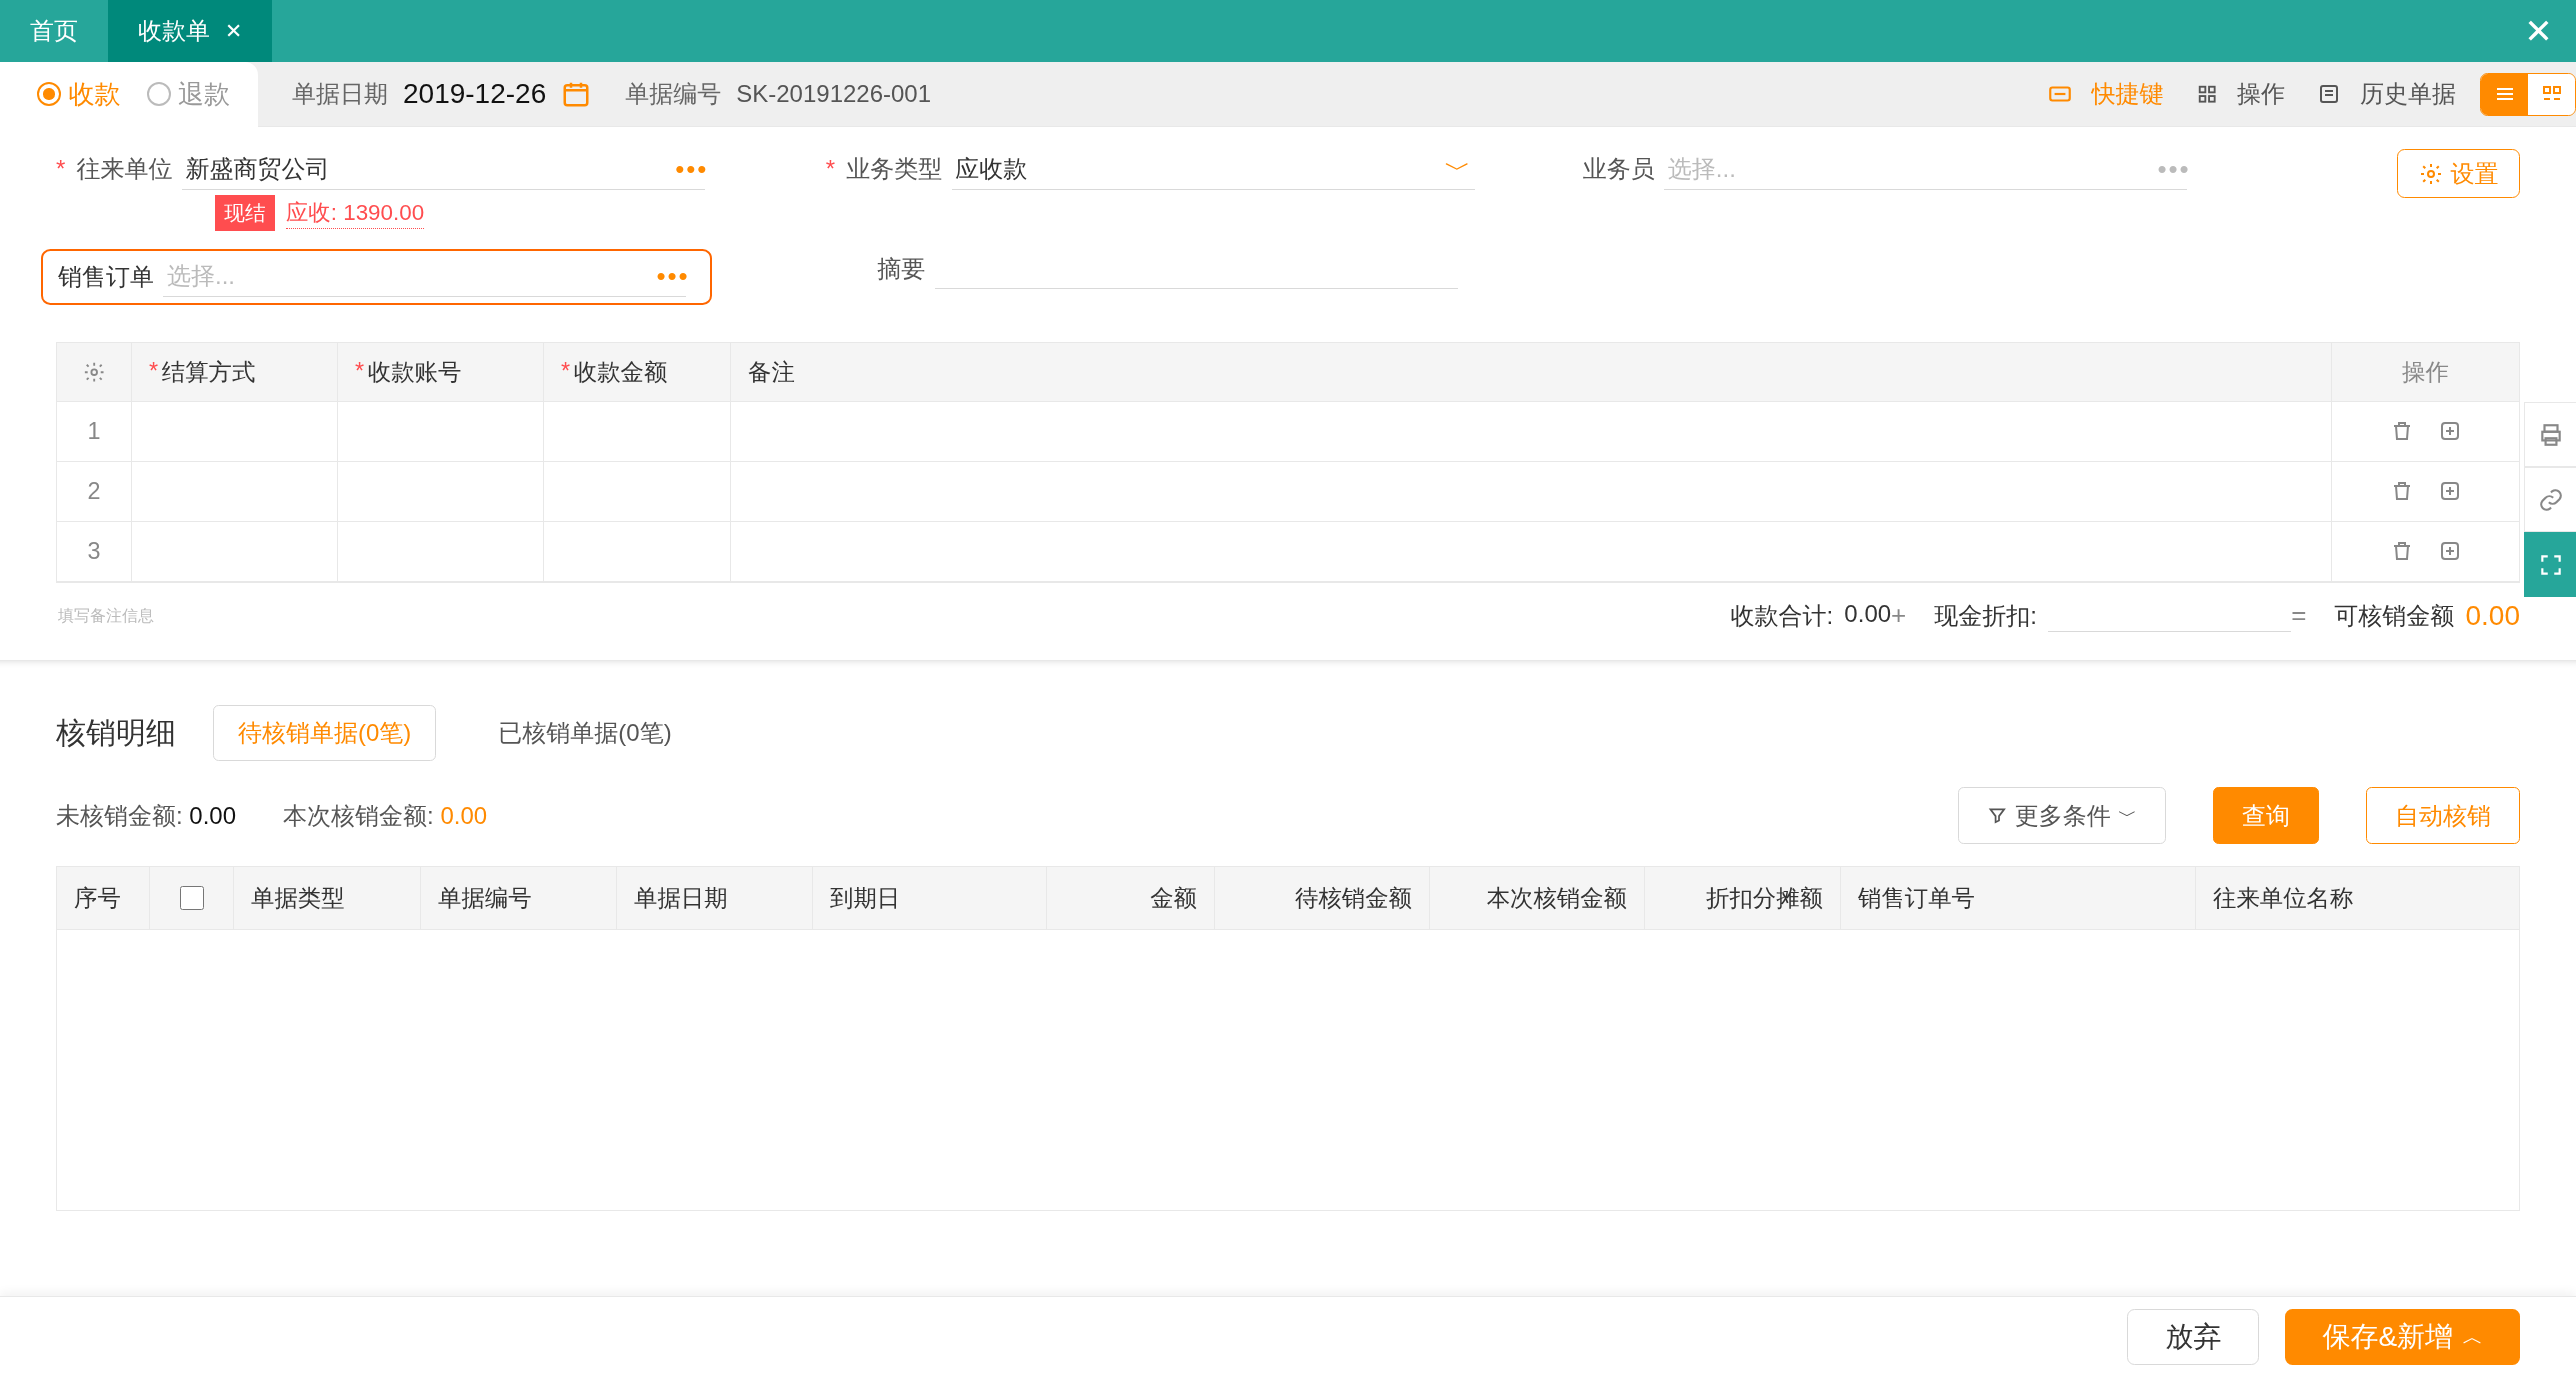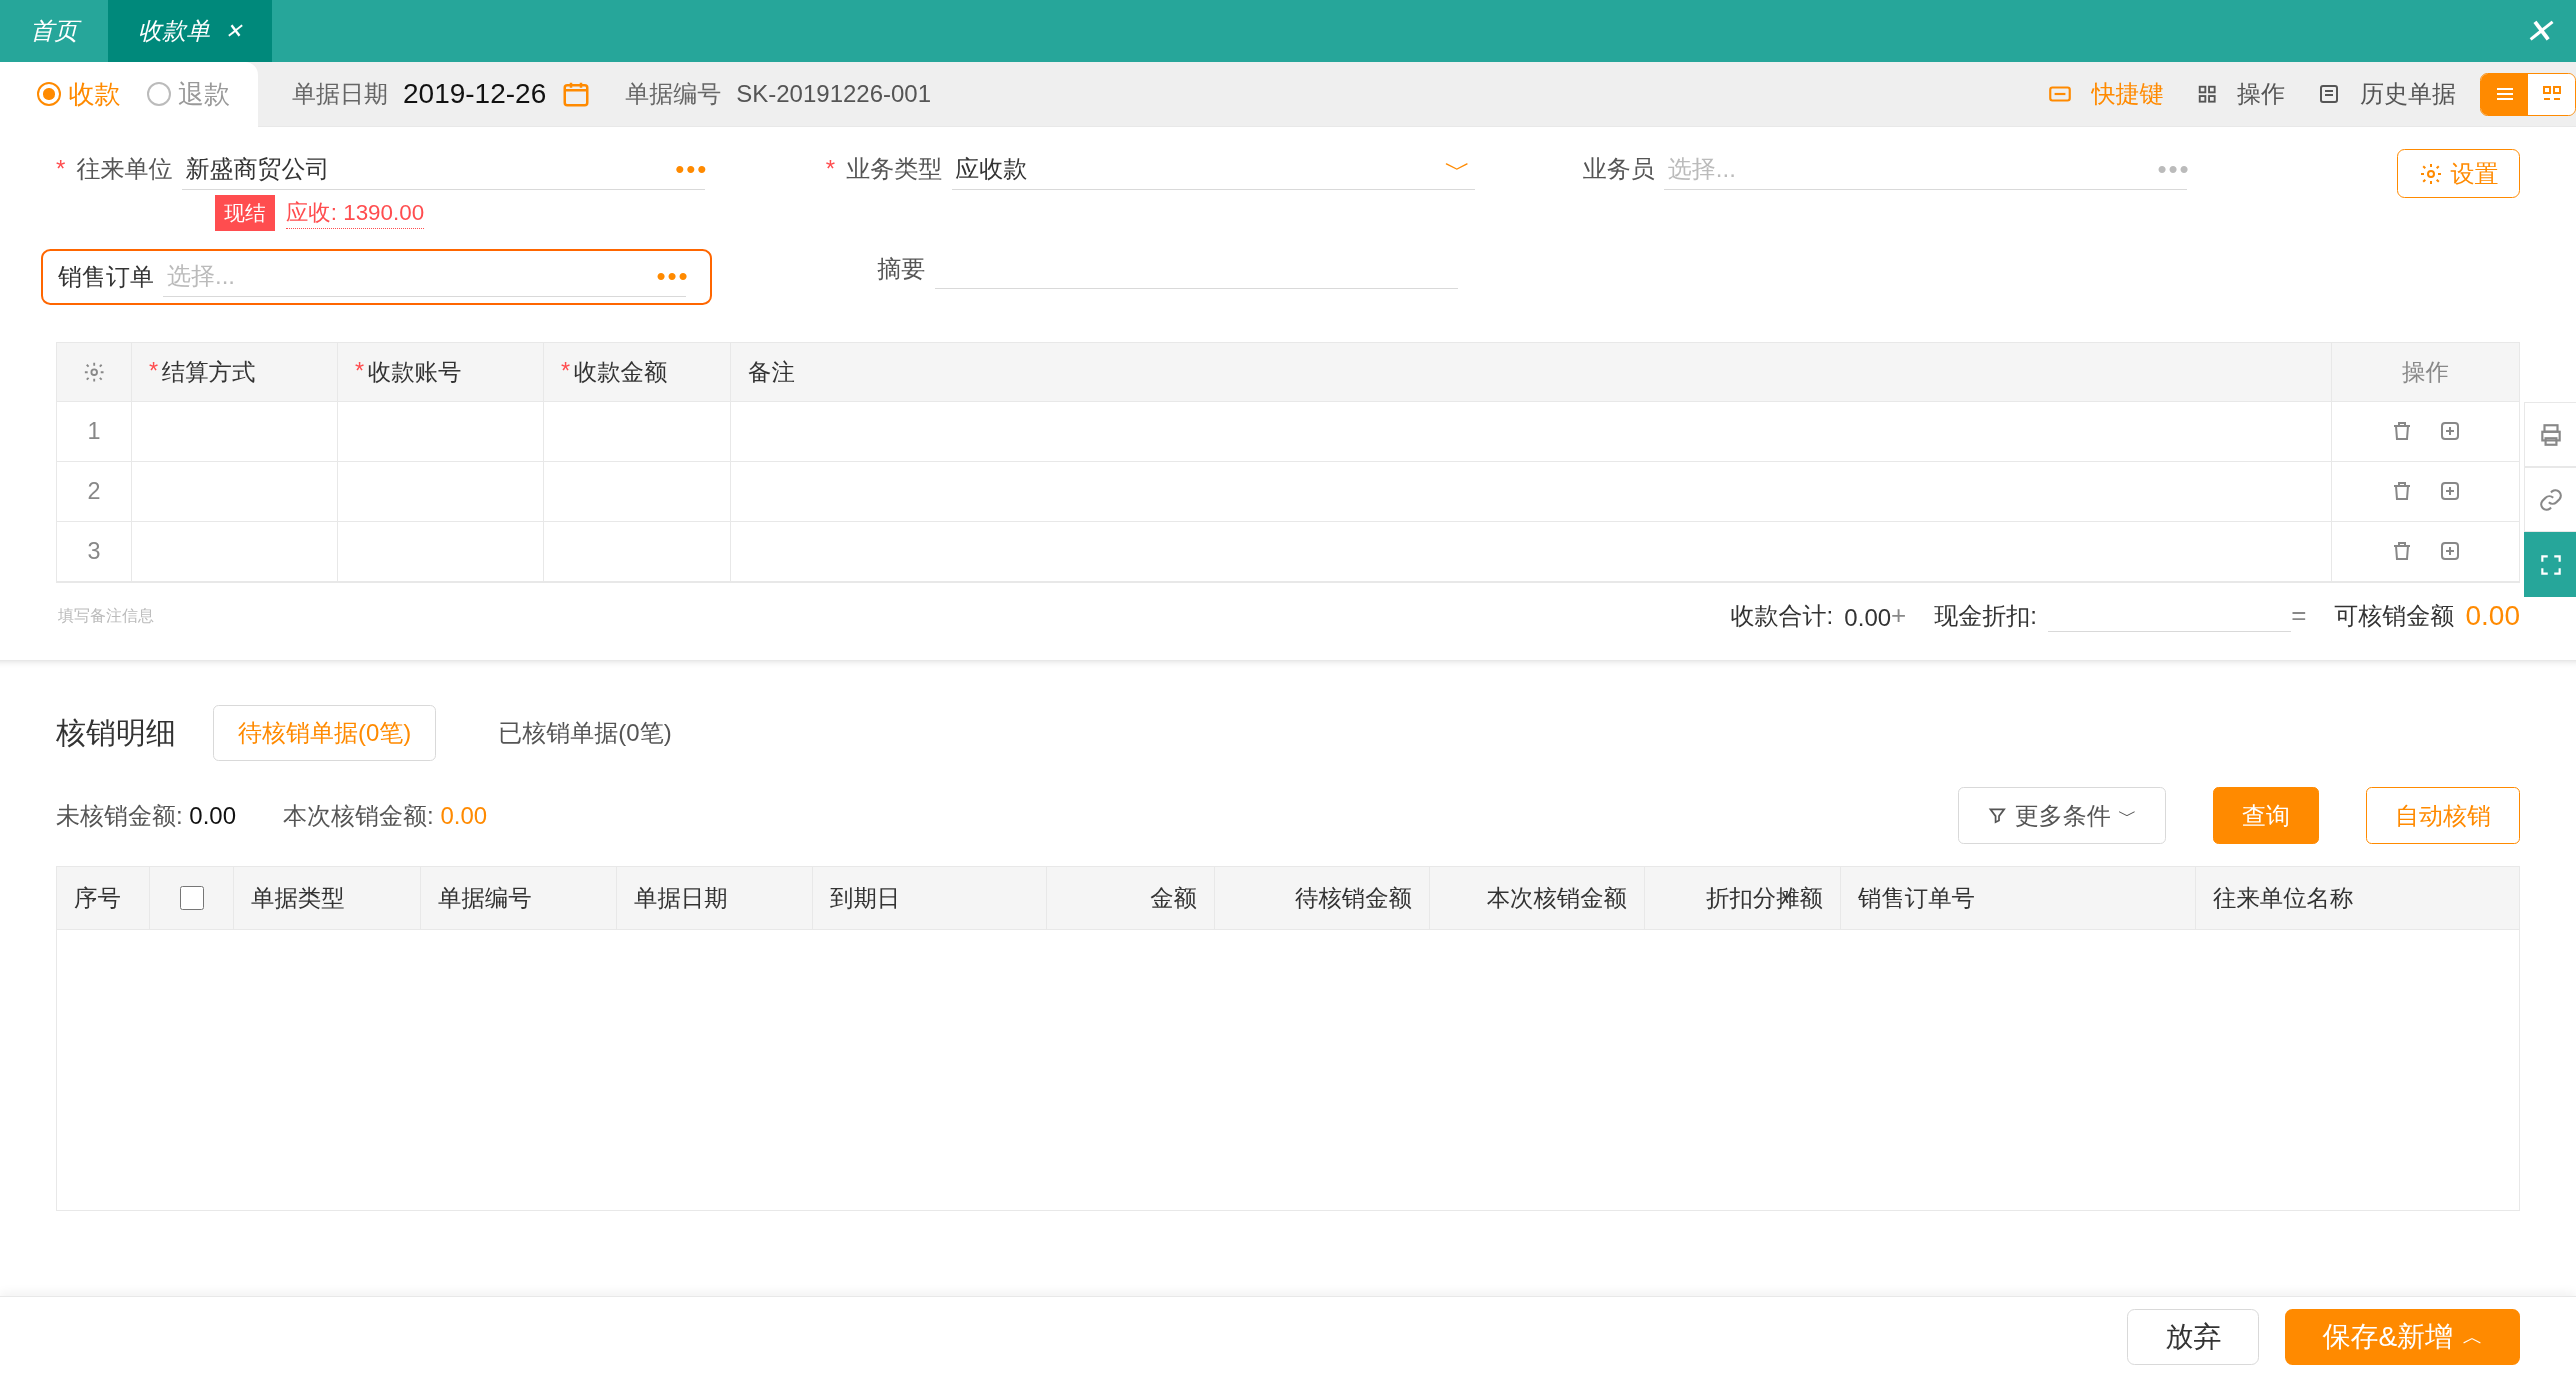--- a/index.html
+++ b/index.html
@@ -24,21 +24,20 @@
     background: #fff;
   }
   body { width: 2576px; height: 1376px; position: relative; overflow: hidden; }
 
   
   .topbar {
     display: flex;
     align-items: stretch;
     height: 62px;
     background: var(--teal);
-    font-style: italic;
   }
   .toptab {
     display: flex;
     align-items: center;
     padding: 0 30px;
     color: #fff;
     cursor: pointer;
     position: relative;
   }
   .toptab.active { background: var(--teal-dark); }
@@ -218,21 +217,21 @@
   .totals {
     margin: 17px 56px 28px 56px;
     display: flex; align-items: center;
   }
   .totals input.remark {
     border: none; outline: none; font-size: 16px;
     color: #333; flex: 0 0 561px;
   }
   .totals input.remark::placeholder { color:#bbb; }
   .totals .spacer { flex: 1; }
-  .totals .seg { display:flex; align-items:flex-end; gap: 11.2px; margin-left: 28px; font-size: 24px;}
+  .totals .seg { display:flex; align-items:flex-start; gap: 11.2px; margin-left: 28px; font-size: 24px;}
   .totals .op { color:#888; font-size: 26px; }
   .totals .orange { color: var(--orange); font-size: 28px; }
   .totals .uline {
     border-bottom: 1.9px solid var(--border-darker);
     min-width: 243px; height: 32px;
   }
 
   
   .hdivider {
     height: 17px;

